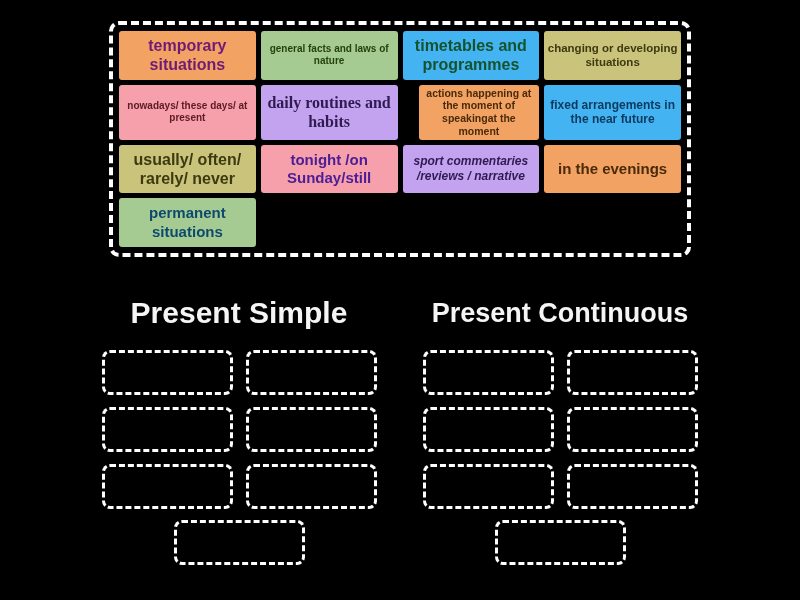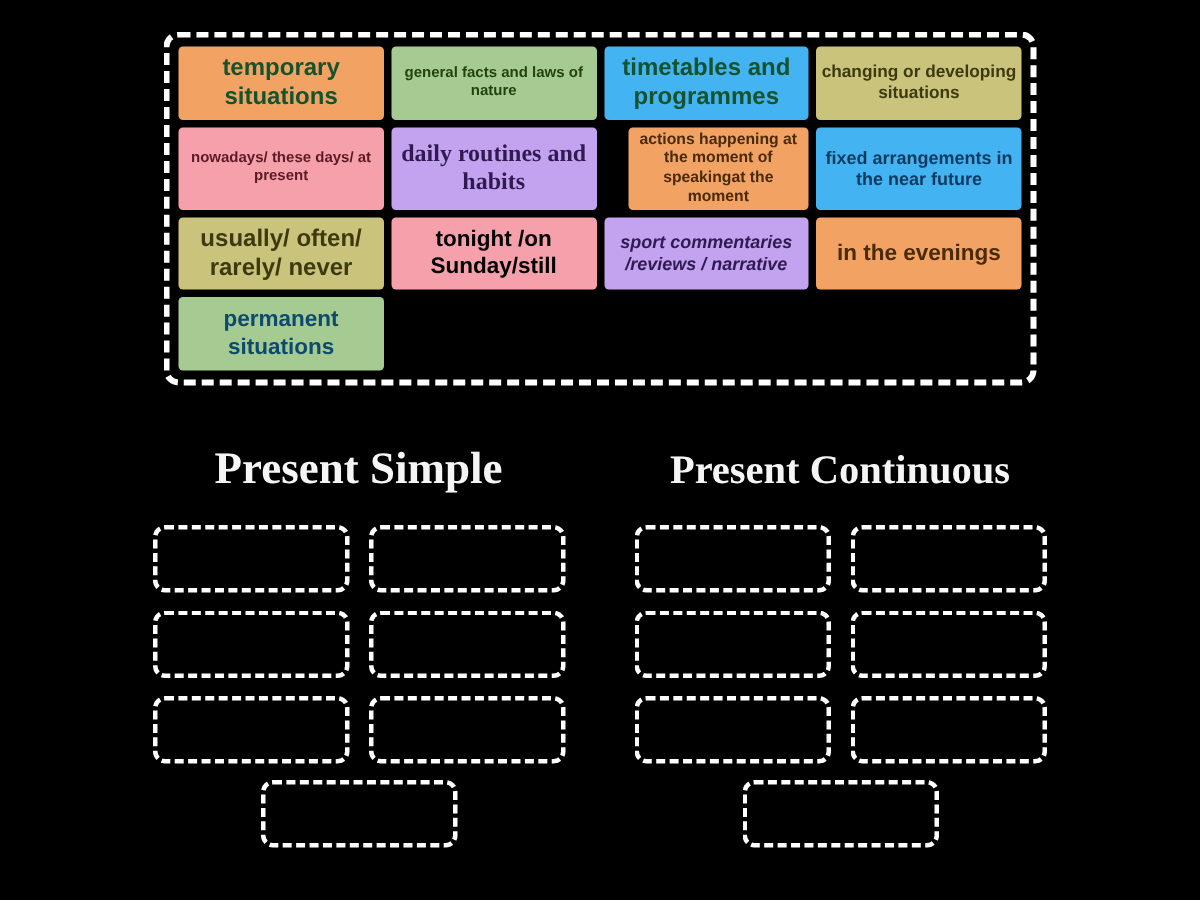--- a/index.html
+++ b/index.html
@@ -45,21 +45,20 @@
 
   
   .group { position:absolute; top:292px; width:276px; }
   .group-left  { left:101px; }
   .group-right { left:422px; }
   .group-title {
     margin:0; height:42px;
     display:flex; align-items:center; justify-content:center;
     color:#f5f5f5; font-weight:700;
     white-space:nowrap;
-    font-family:Liberation Serif, serif;
   }
   .group-left  .group-title { font-size:30px; }
   .group-right .group-title { font-size:27px; }
 
   .slots {
     margin-top:16px;
     display:grid;
     grid-template-columns:repeat(2, 131px);
     gap:12px 13px;
     justify-content:center;
@@ -72,30 +71,30 @@
   }
   .slot-bottom {
     margin-top:11px;
     display:flex; justify-content:center;
   }
 </style>
 </head>
 <body style="background-color: rgb(0, 0, 0);">
 
 <div class="pool">
-  <div class="tile fs-16" style="background-color: rgb(242, 163, 100); color: #14532d;">temporary situations</div>
+  <div class="tile fs-16" style="background-color: rgb(242, 163, 100); color: #701a75;">temporary situations</div>
   <div class="tile fs-14" style="background-color: rgb(166, 203, 146); color: rgb(36, 66, 15);">general facts and laws of nature</div>
   <div class="tile fs-16" style="background-color: rgb(68, 179, 242); color: #14532d;">timetables and programmes</div>
   <div class="tile fs-11-5" style="background-color: rgb(201, 195, 123); color: rgb(62, 58, 16);">changing or developing situations</div>
   <div class="tile fs-14" style="background-color: rgb(245, 160, 171); color: rgb(92, 26, 36);">nowadays/ these days/ at present</div>
   <div class="tile fs-16" style="background-color: rgb(195, 162, 240); color: rgb(47, 27, 82); font-family: Liberation Serif, serif;">daily routines and habits</div>
   <div class="tile fs-10-5" style="background-color: rgb(242, 163, 100); color: rgb(74, 42, 8);">actions happening at the moment of speakingat the moment</div>
   <div class="tile fs-12" style="background-color: rgb(68, 179, 242); color: rgb(11, 58, 94);">fixed arrangements in the near future</div>
   <div class="tile fs-16" style="background-color: rgb(201, 195, 123); color: rgb(62, 58, 16);">usually/ often/ rarely/ never</div>
-  <div class="tile fs-15" style="background-color: rgb(245, 160, 171); color: #000000;">tonight /on Sunday/still</div>
+  <div class="tile fs-15" style="background-color: rgb(245, 160, 171); color: #4c1d95;">tonight /on Sunday/still</div>
   <div class="tile fs-12" style="background-color: rgb(195, 162, 240); color: rgb(47, 27, 82); font-style: italic;">sport commentaries /reviews / narrative</div>
   <div class="tile fs-15" style="background-color: rgb(242, 163, 100); color: rgb(74, 42, 8);">in the evenings</div>
   <div class="tile fs-15" style="background-color: rgb(166, 203, 146); color: #0c4a6e;">permanent situations</div>
 </div>
 
 <div class="group group-left">
   <h2 class="group-title" style="color: rgb(245, 245, 245);">Present Simple</h2>
   <div class="slots">
     <div class="slot"></div>
     <div class="slot"></div>

